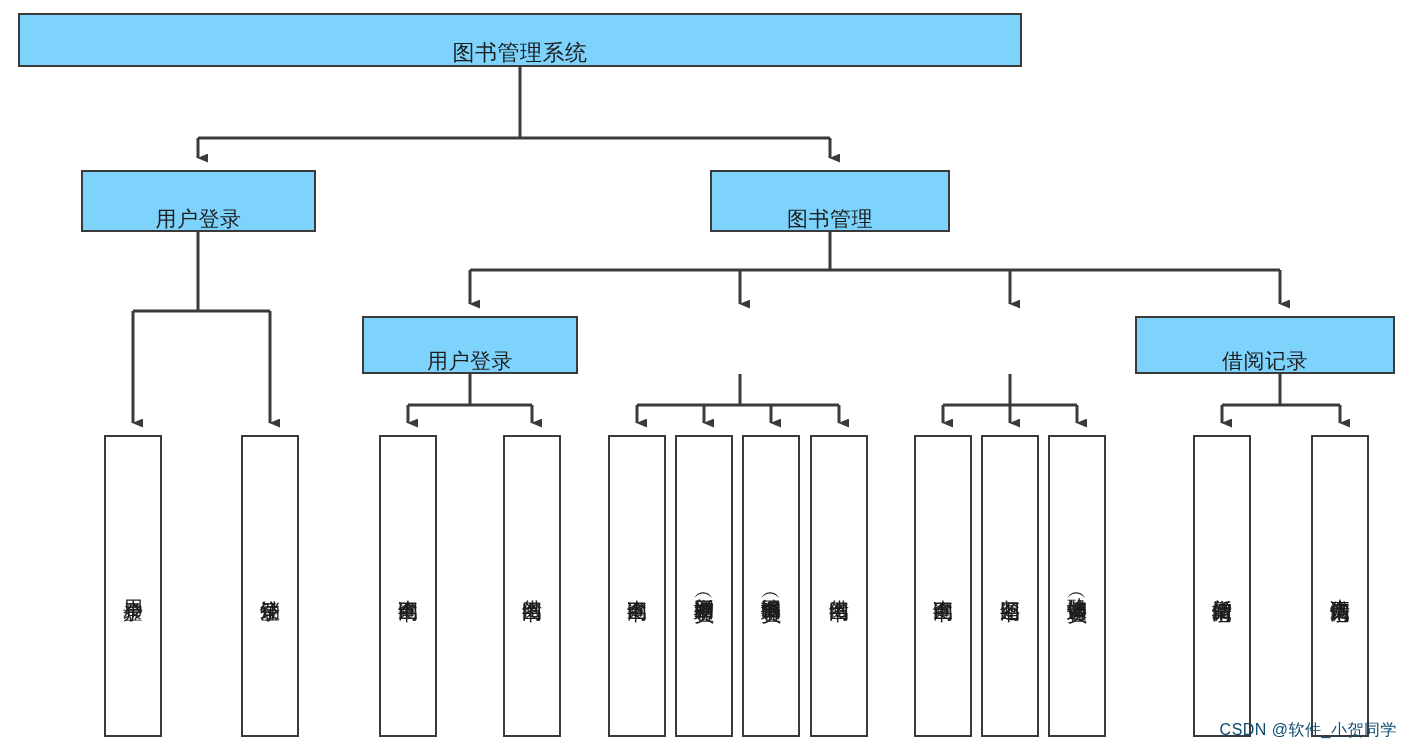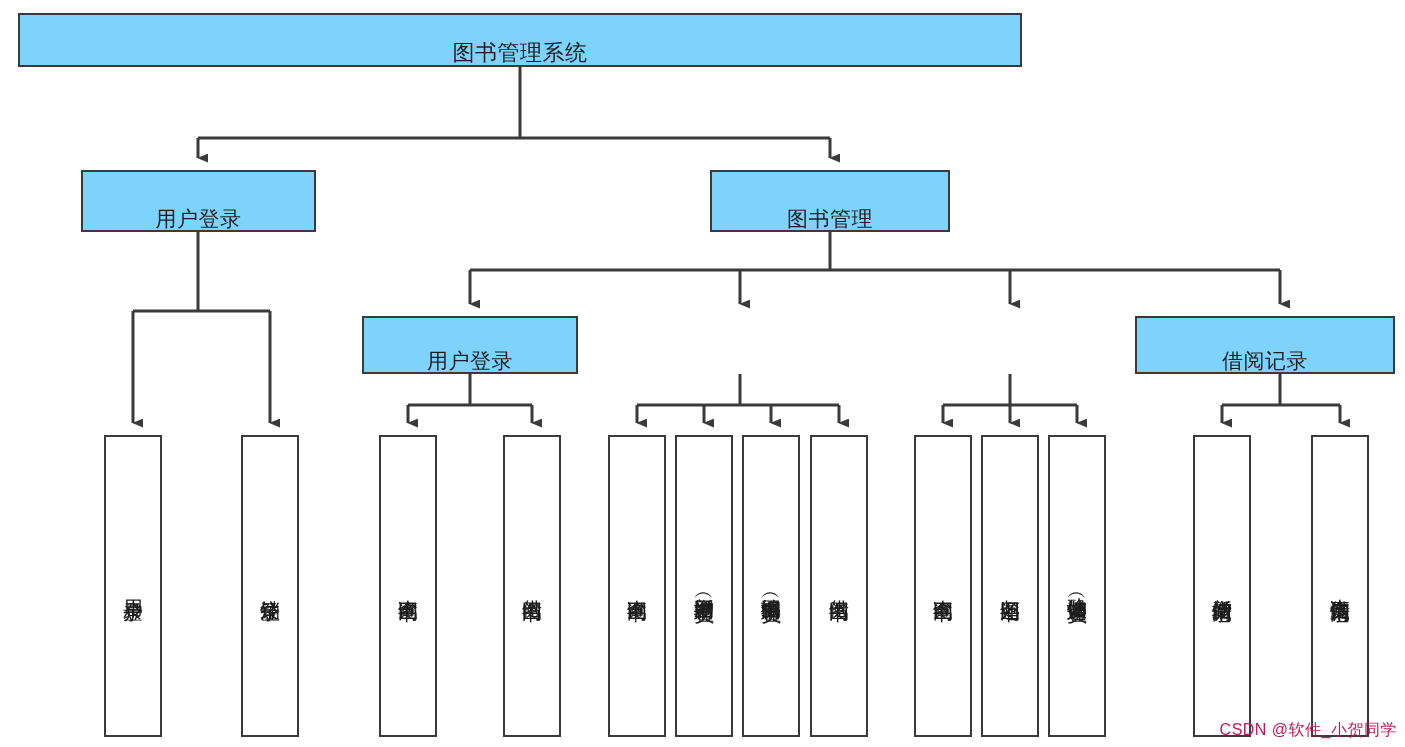--- a/index.html
+++ b/index.html
@@ -65,21 +65,21 @@
     line-height: 1.45;
     letter-spacing: 1px;
     white-space: nowrap;
     text-align: center;
   }
   .watermark {
     position: absolute;
     right: 8px;
     bottom: 6px;
     font-size: 16px;
-    color: #be185d;
+    color: #0c4a6e;
     white-space: nowrap;
     letter-spacing: 0.5px;
     pointer-events: none;
   }
 </style>
 </head>
 <body>
 
 <div id="diagram-root">
 

